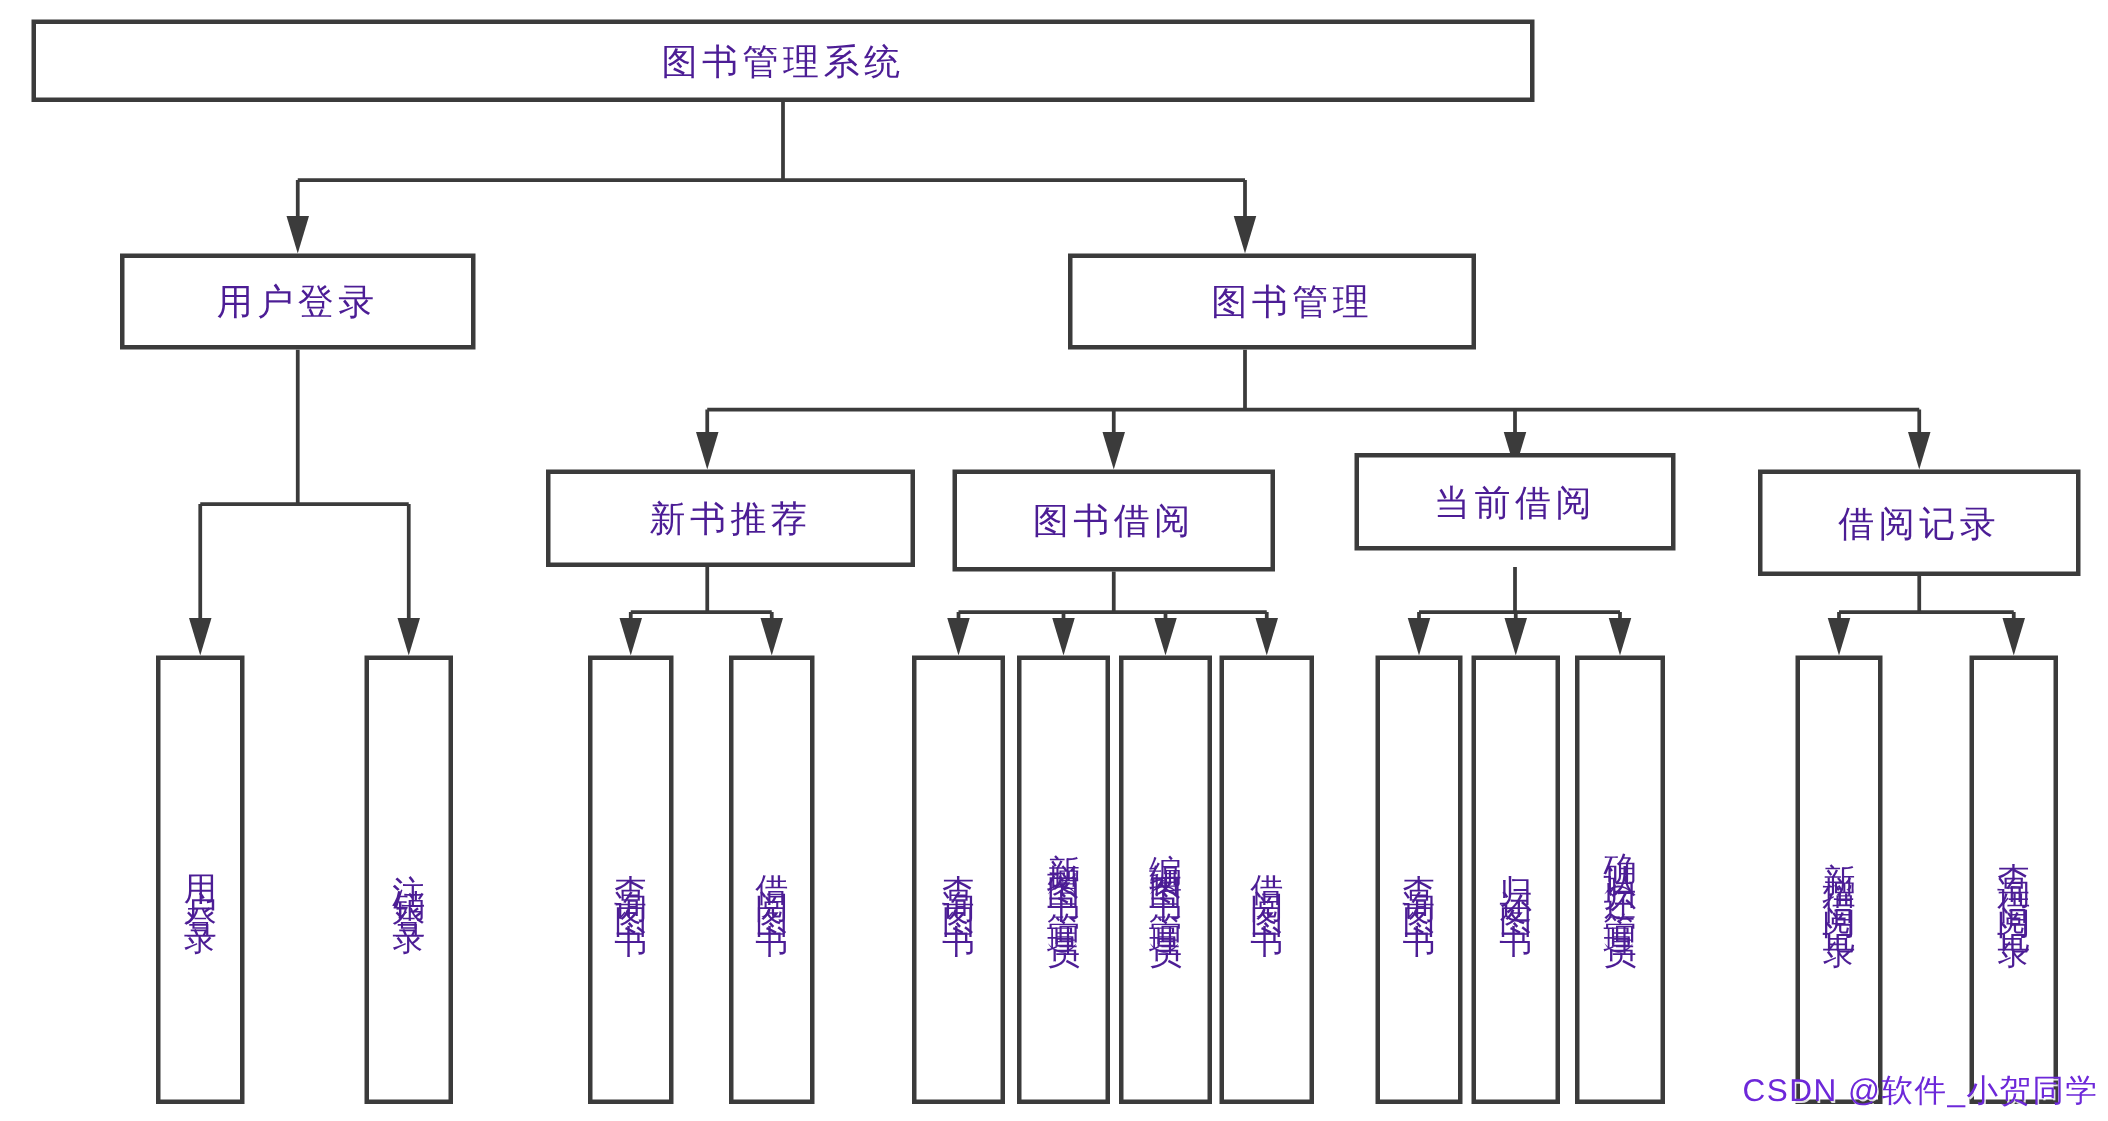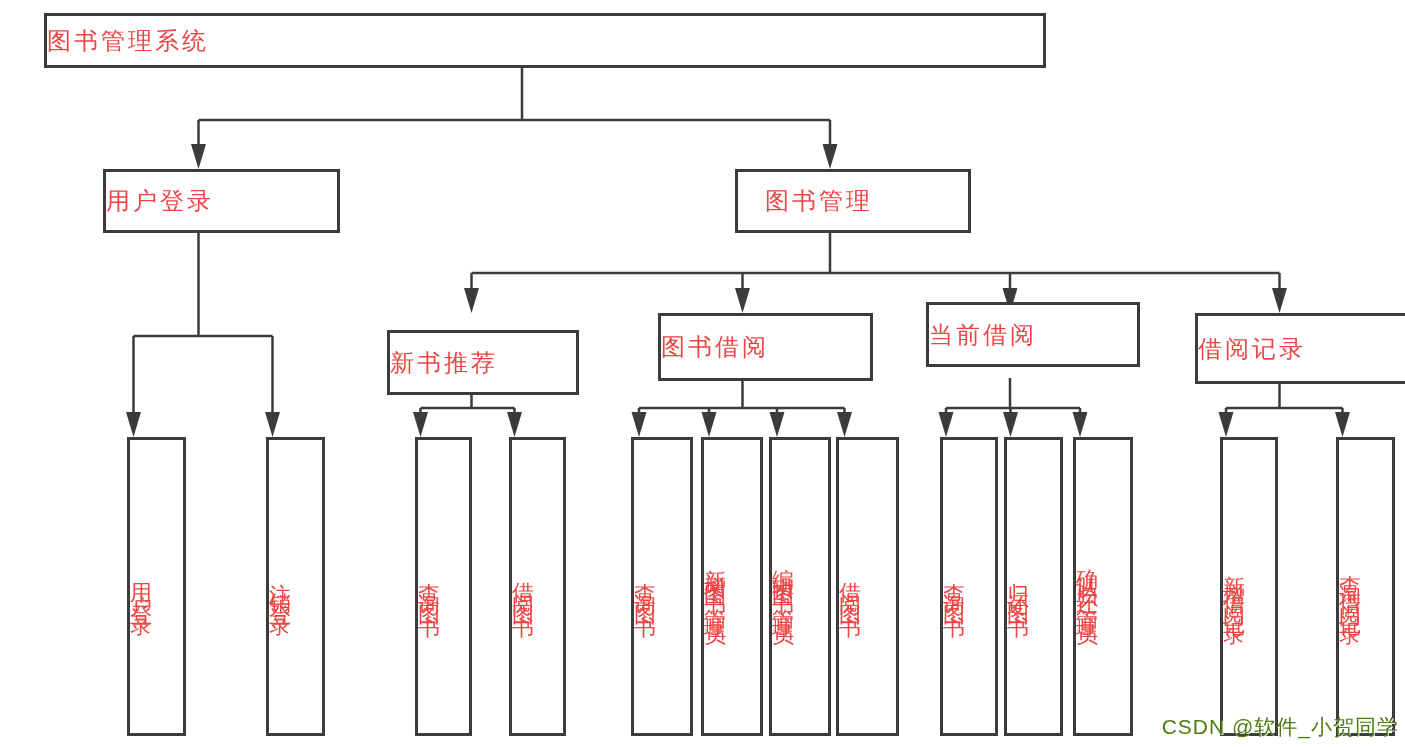--- a/index.html
+++ b/index.html
@@ -15,25 +15,25 @@
     position: absolute;
     left: 0; top: 0;
     width: 1405px; height: 747px;
     z-index: 1;
   }
   .node {
     position: absolute;
     box-sizing: border-box;
     background: #ffffff;
     border: 3px solid #3b3b3b;
-    color: #ef4444;
+    color: #4c1d95;
     display: flex;
     align-items: center;
+    justify-content: center;
     z-index: 2;
-    margin-left: 23px;
   }
   .h-node {
     font-size: 24px;
     letter-spacing: 3px;
     white-space: nowrap;
   }
   .v-node span {
     writing-mode: vertical-rl;
     text-orientation: mixed;
     font-size: 22px;
@@ -43,21 +43,21 @@
   .ls-s span { letter-spacing: 11px; }
   .ls-m span { letter-spacing: 10px; }
   .ls-l span { letter-spacing: 8px; }
   .watermark {
     position: absolute;
     right: 6px;
     top: 713px;
     z-index: 5;
     font-size: 21px;
     letter-spacing: 1px;
-    color: #4d7c0f;
+    color: #6d28d9;
     text-shadow: 1px 1px 0 rgba(255,255,255,0.85);
     white-space: nowrap;
   }
 </style>
 </head>
 <body>
 
 <div class="stage">
 
   <svg class="connectors" viewBox="0 0 1405 747" xmlns="http://www.w3.org/2000/svg">
@@ -126,25 +126,25 @@
     </g>
   </svg>
 
   <div class="node h-node" style="left:21px; top:13px; width:1002px; height:55px;">
     <span>图书管理系统</span>
   </div>
 
   <div class="node h-node" style="left:80px; top:169px; width:237px; height:64px;">
     <span>用户登录</span>
   </div>
-  <div class="node h-node" style="left:712px; top:169px; width:236px; height:64px;padding-left:27px;">
+  <div class="node h-node" style="left:712px; top:169px; width:272px; height:64px;padding-left:27px;">
     <span>图书管理</span>
   </div>
 
-  <div class="node h-node" style="left:364px; top:330px; width:192px; height:65px;">
+  <div class="node h-node" style="left:364px; top:313px; width:246px; height:65px;">
     <span>新书推荐</span>
   </div>
   <div class="node h-node" style="left:635px; top:313px; width:215px; height:68px;">
     <span>图书借阅</span>
   </div>
   <div class="node h-node" style="left:903px; top:302px; width:214px; height:65px;">
     <span>当前借阅</span>
   </div>
   <div class="node h-node" style="left:1172px; top:313px; width:215px; height:71px;">
     <span>借阅记录</span>

